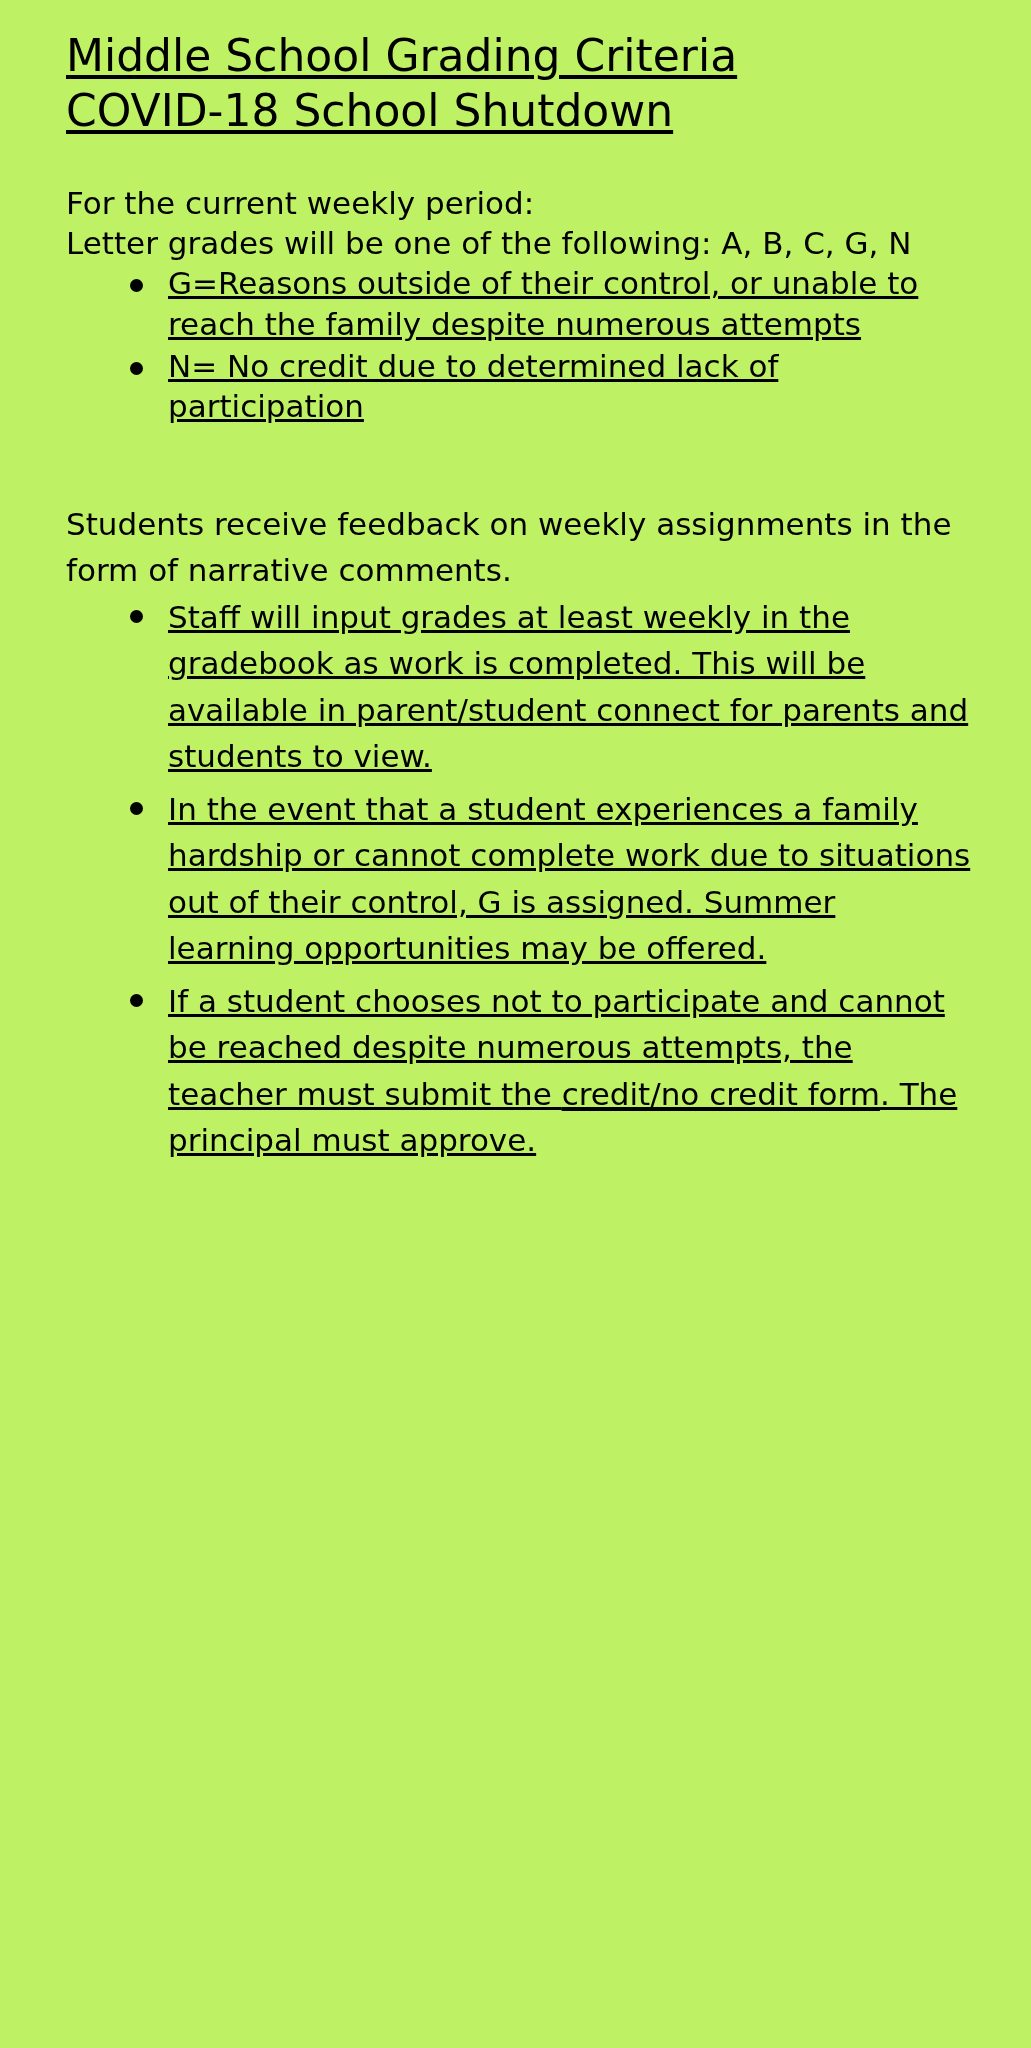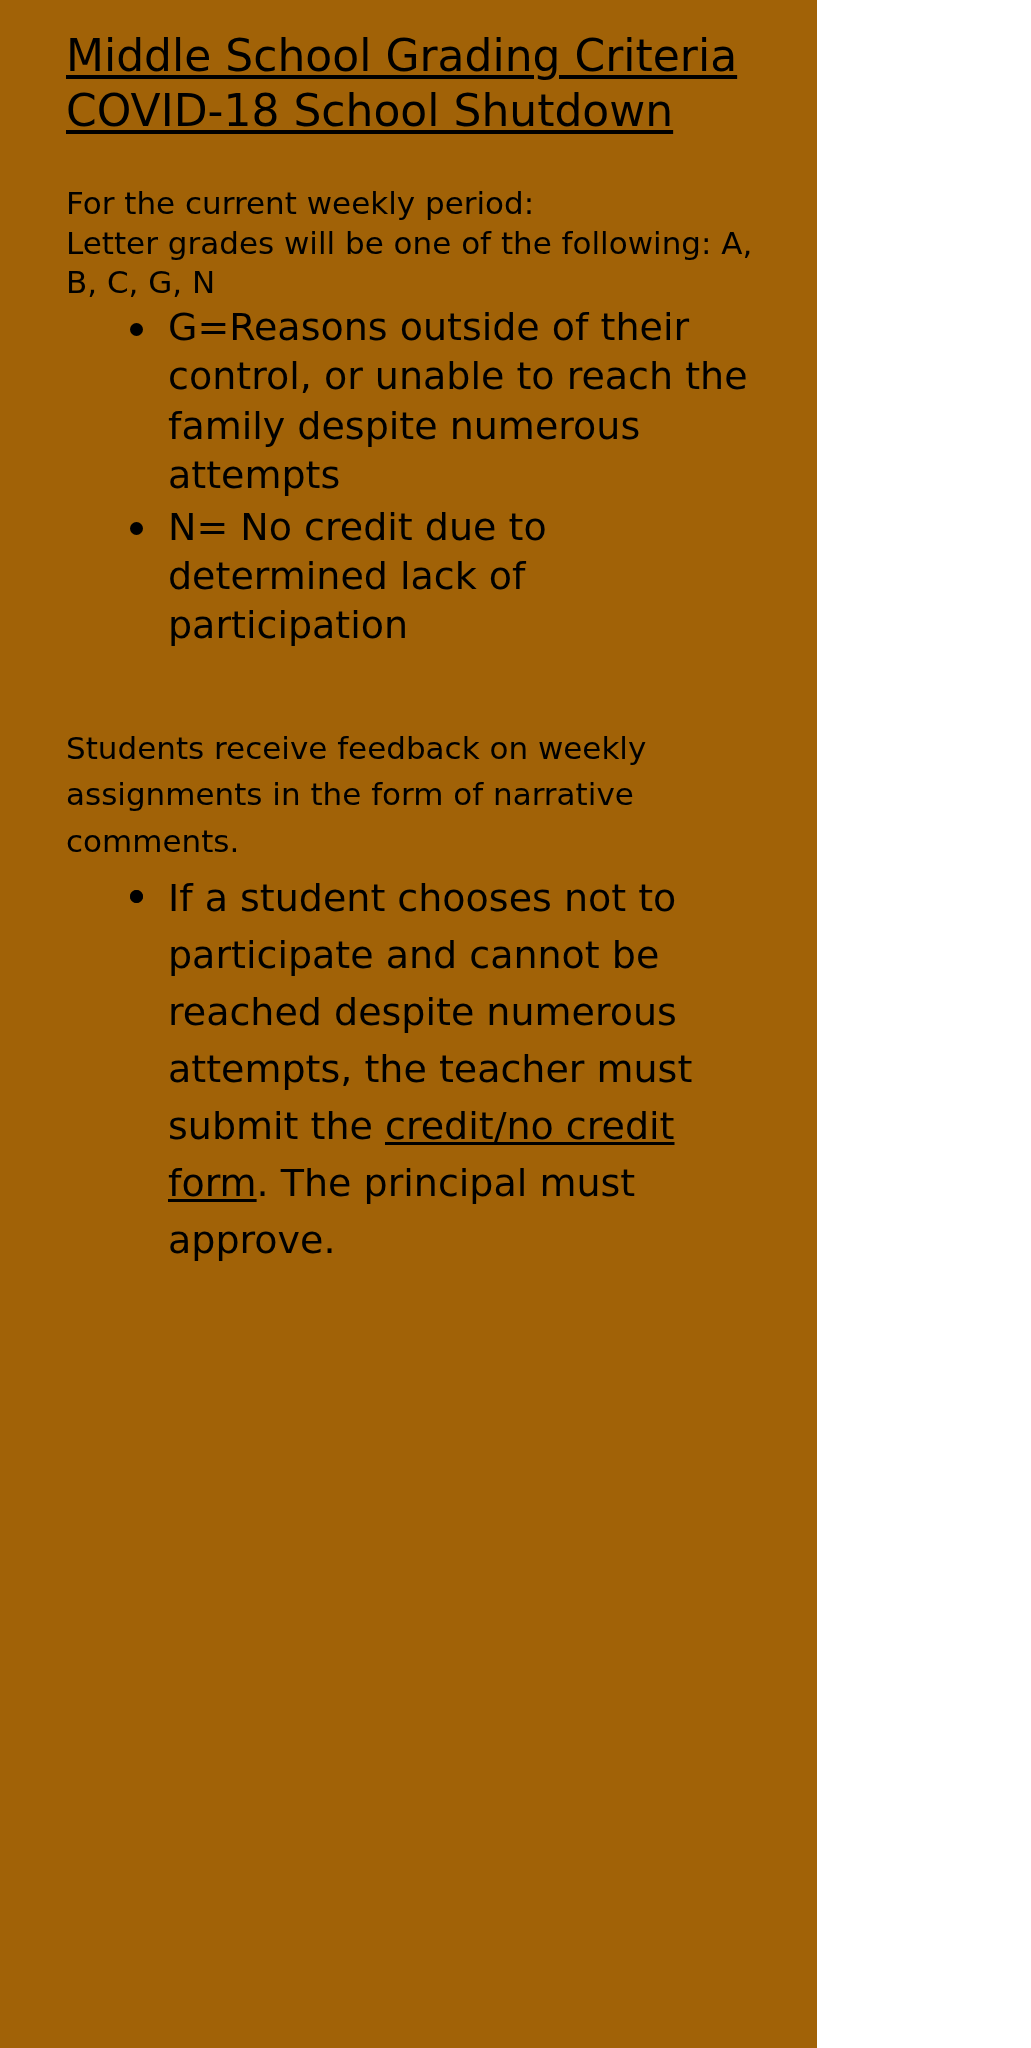--- a/index.html
+++ b/index.html
@@ -7,25 +7,25 @@
     padding: 0;
     background: #ffffff;
   }
   body {
     width: 1031px;
     min-height: 2048px;
     font-family: "DejaVu Sans", sans-serif;
     color: #000000;
   }
   .page {
-    width: 817px;
+    width: 1031px;
     min-height: 2048px;
     box-sizing: border-box;
     padding: 28px 60px 20px 66px;
-    background: #a16207;
+    background: #bef264;
   }
   .doc-title {
     font-size: 44px;
     line-height: 1.25;
     font-weight: 400;
     margin: 0;
   }
   .doc-title .tline {
     display: inline-block;
     text-decoration: underline;
@@ -42,23 +42,24 @@
     margin-top: 26px;
   }
   ul.bullets {
     list-style: none;
     margin: 0;
     padding: 0;
   }
   ul.bullets li {
     position: relative;
     padding-left: 102px;
-    font-size: 38px;
+    font-size: 31px;
     line-height: 1.3;
     margin: 0 0 2px 0;
+    text-decoration: underline;
   }
   ul.bullets.loose li {
     line-height: 1.5;
     margin-bottom: 6px;
   }
   ul.bullets li .dot {
     position: absolute;
     left: 64px;
     top: 0.52em;
     width: 13px;
@@ -98,20 +99,25 @@
     </li>
   </ul>
 
   <div class="spacer-md"></div>
 
   <p class="para loose">Students receive feedback on weekly assignments in the form of narrative comments.</p>
 
   <ul class="bullets loose">
     <li>
       <span class="dot"></span>
+      <span>Staff will input grades at least weekly in the gradebook as work is completed.  This will be available in parent/student connect for parents and students to view.</span>
+    </li>
+    <li>
+      <span class="dot"></span>
+      <span>In the event that a student experiences a family hardship or cannot complete work due to situations out of their control, G is assigned.  Summer learning opportunities may be offered.</span>
     </li>
     <li>
       <span class="dot"></span>
       <span>If a student chooses not to participate and cannot be reached despite numerous attempts, the teacher must submit the </span><span class="ul-text">credit/no credit form</span><span>. The principal must approve.</span>
     </li>
   </ul>
 
 </div>
 
 </body></html>

